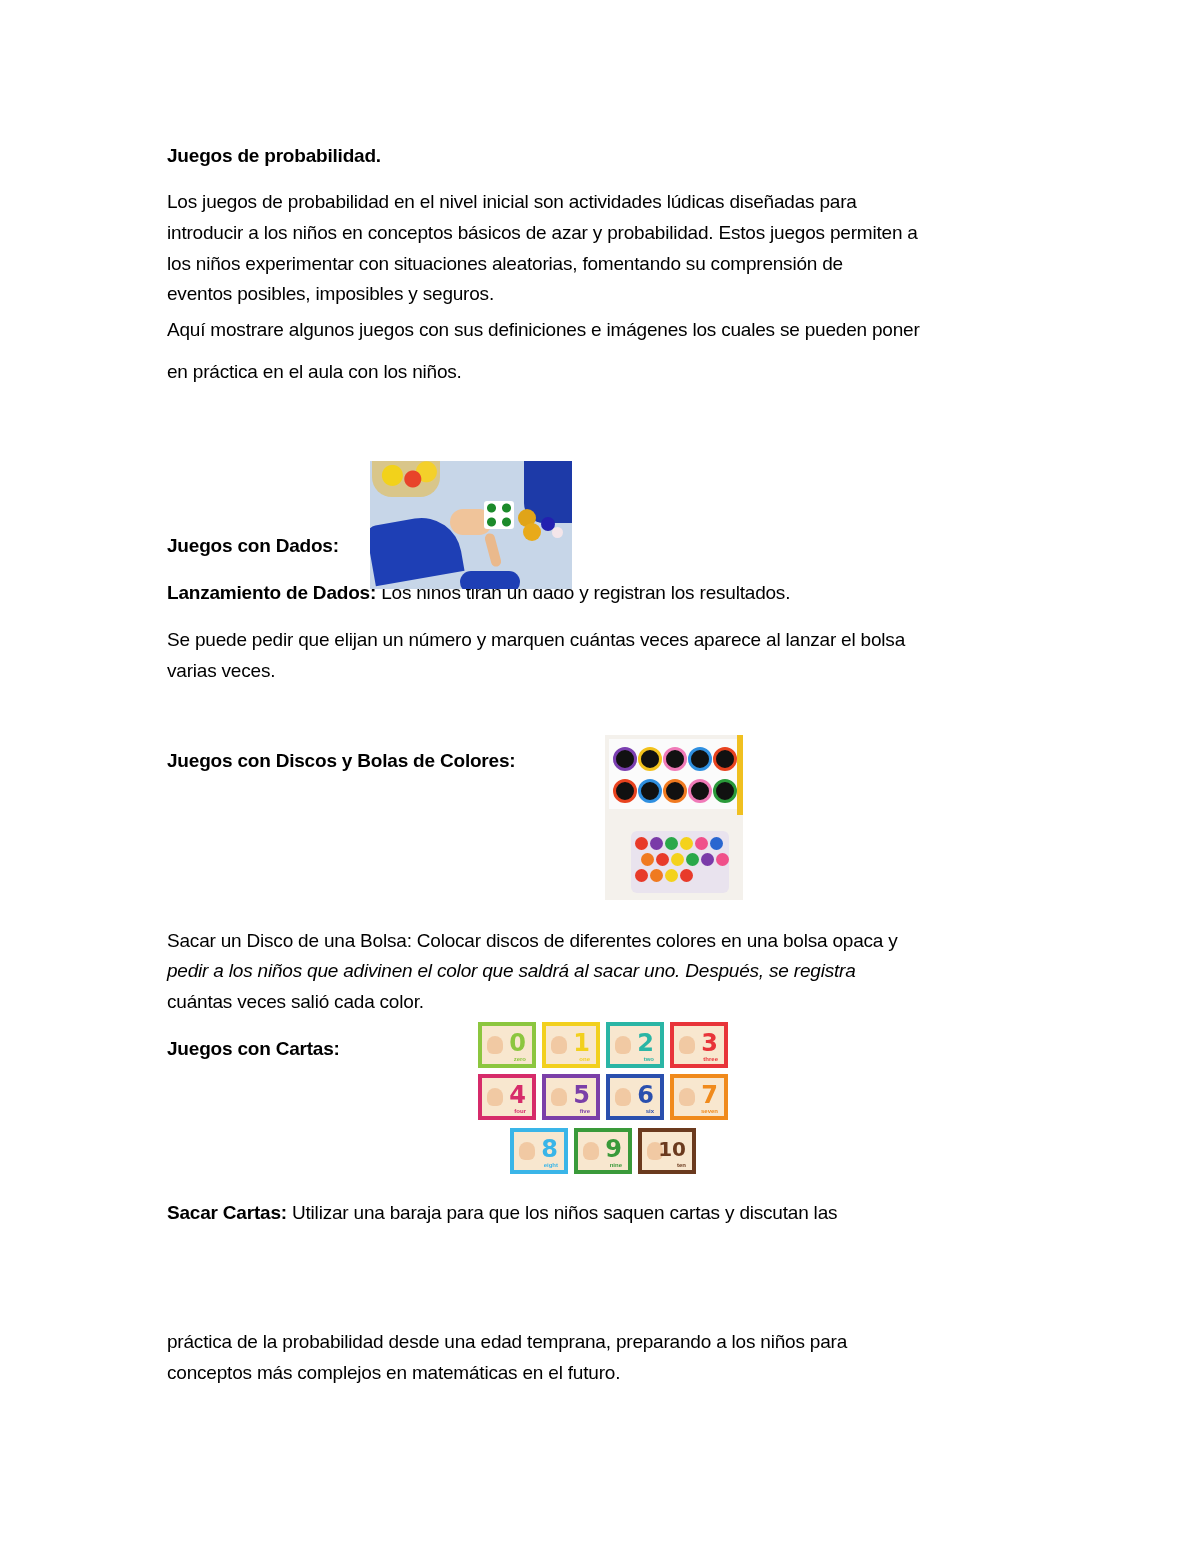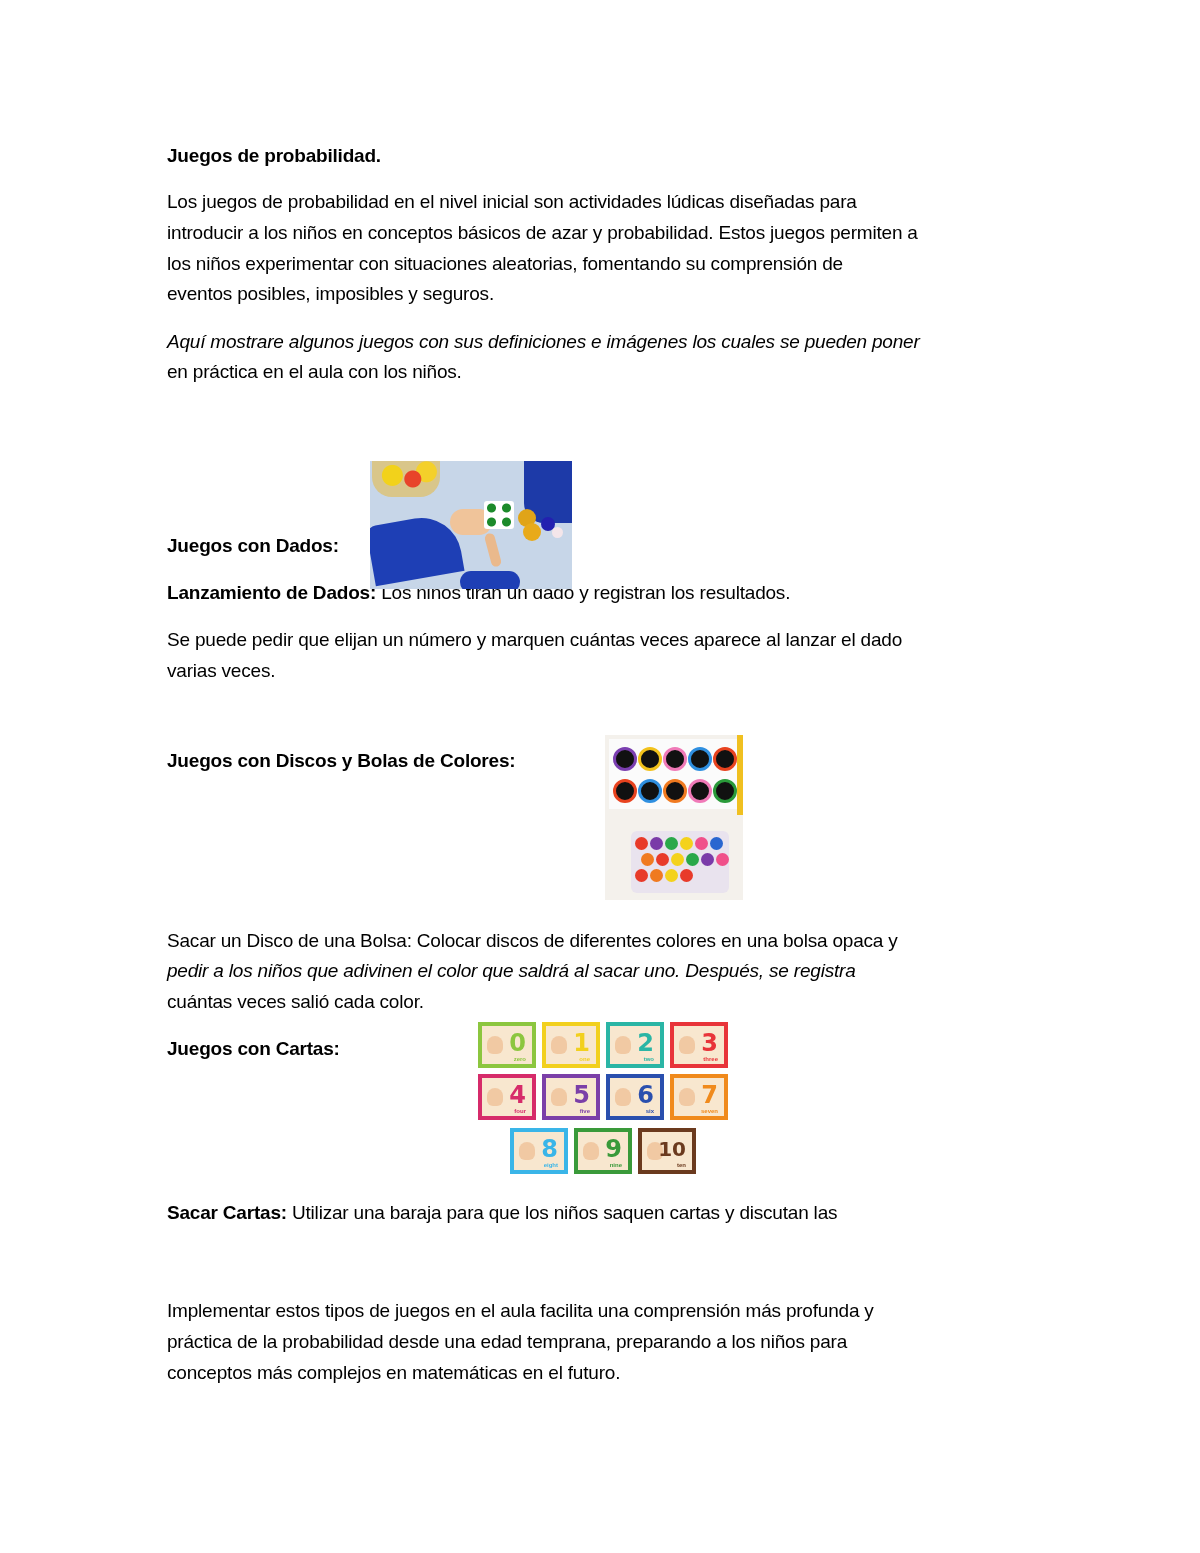--- a/index.html
+++ b/index.html
@@ -52,21 +52,21 @@
 
 <div class="page">
 
   <div class="t b" style="top:141px;">Juegos de probabilidad.</div>
 
   <div class="t" style="top:187px;">Los juegos de probabilidad en el nivel inicial son actividades lúdicas diseñadas para</div>
   <div class="t" style="top:218px;">introducir a los niños en conceptos básicos de azar y probabilidad. Estos juegos permiten a</div>
   <div class="t" style="top:249px;">los niños experimentar con situaciones aleatorias, fomentando su comprensión de</div>
   <div class="t" style="top:279px;">eventos posibles, imposibles y seguros.</div>
 
-  <div class="t" style="top:327px;font-style:italic;">Aquí mostrare algunos juegos con sus definiciones e imágenes los cuales se pueden poner</div>
+  <div class="t" style="top:315px;">Aquí mostrare algunos juegos con sus definiciones e imágenes los cuales se pueden poner</div>
   <div class="t" style="top:357px;">en práctica en el aula con los niños.</div>
 
   <div class="t b" style="top:531px;">Juegos con Dados:</div>
 
   <div class="t" style="top:578px;">
     <span class="b">Lanzamiento de Dados:</span><span> Los niños tiran un dado y registran los resultados.</span>
   </div>
 
   <div class="img dice" title="Niño lanzando un dado con puntos verdes sobre una mesa">
     <div class="jar"></div>
@@ -75,21 +75,21 @@
     <div class="sleeve-b"></div>
     <div class="hand"></div>
     <div class="finger"></div>
     <div class="die"></div>
     <div class="cap1"></div>
     <div class="cap2"></div>
     <div class="cap3"></div>
     <div class="cap4"></div>
   </div>
 
-  <div class="t" style="top:625px;">Se puede pedir que elijan un número y marquen cuántas veces aparece al lanzar el dado</div>
+  <div class="t" style="top:625px;">Se puede pedir que elijan un número y marquen cuántas veces aparece al lanzar el bolsa</div>
   <div class="t" style="top:656px;">varias veces.</div>
 
   <div class="t b" style="top:746px;">Juegos con Discos y Bolas de Colores:</div>
 
   <div class="img discs" id="discs" title="Caja con agujeros de colores y recipiente con bolas de colores">
     <div class="box"></div>
     <div class="yellowedge"></div>
     <div class="tub"></div>
   <div class="hole" style="left: 8px; top: 12px; border-color: rgb(123, 63, 176);"></div>
       <div class="hole" style="left: 33px; top: 12px; border-color: rgb(242, 194, 28);"></div>
@@ -180,17 +180,16 @@
         <div class="palm"></div>
         <div class="num" style="color: rgb(107, 58, 30); font-size: 20px;">10</div>
         <div class="word" style="color: rgb(107, 58, 30);">ten</div>
       </div>
     </div>
 
   <div class="t" style="top:1175px;margin-top:23px;">
     <span class="b">Sacar Cartas:</span><span> Utilizar una baraja para que los niños saquen cartas y discutan las</span>
   </div>
 
-  <div class="t" style="top:1296px;">Implementar estos tipos de juegos en el aula facilita una comprensión más profunda y</div>
   <div class="t" style="top:1327px;">práctica de la probabilidad desde una edad temprana, preparando a los niños para</div>
   <div class="t" style="top:1358px;">conceptos más complejos en matemáticas en el futuro.</div>
 
 </div>
 
 </body></html>

